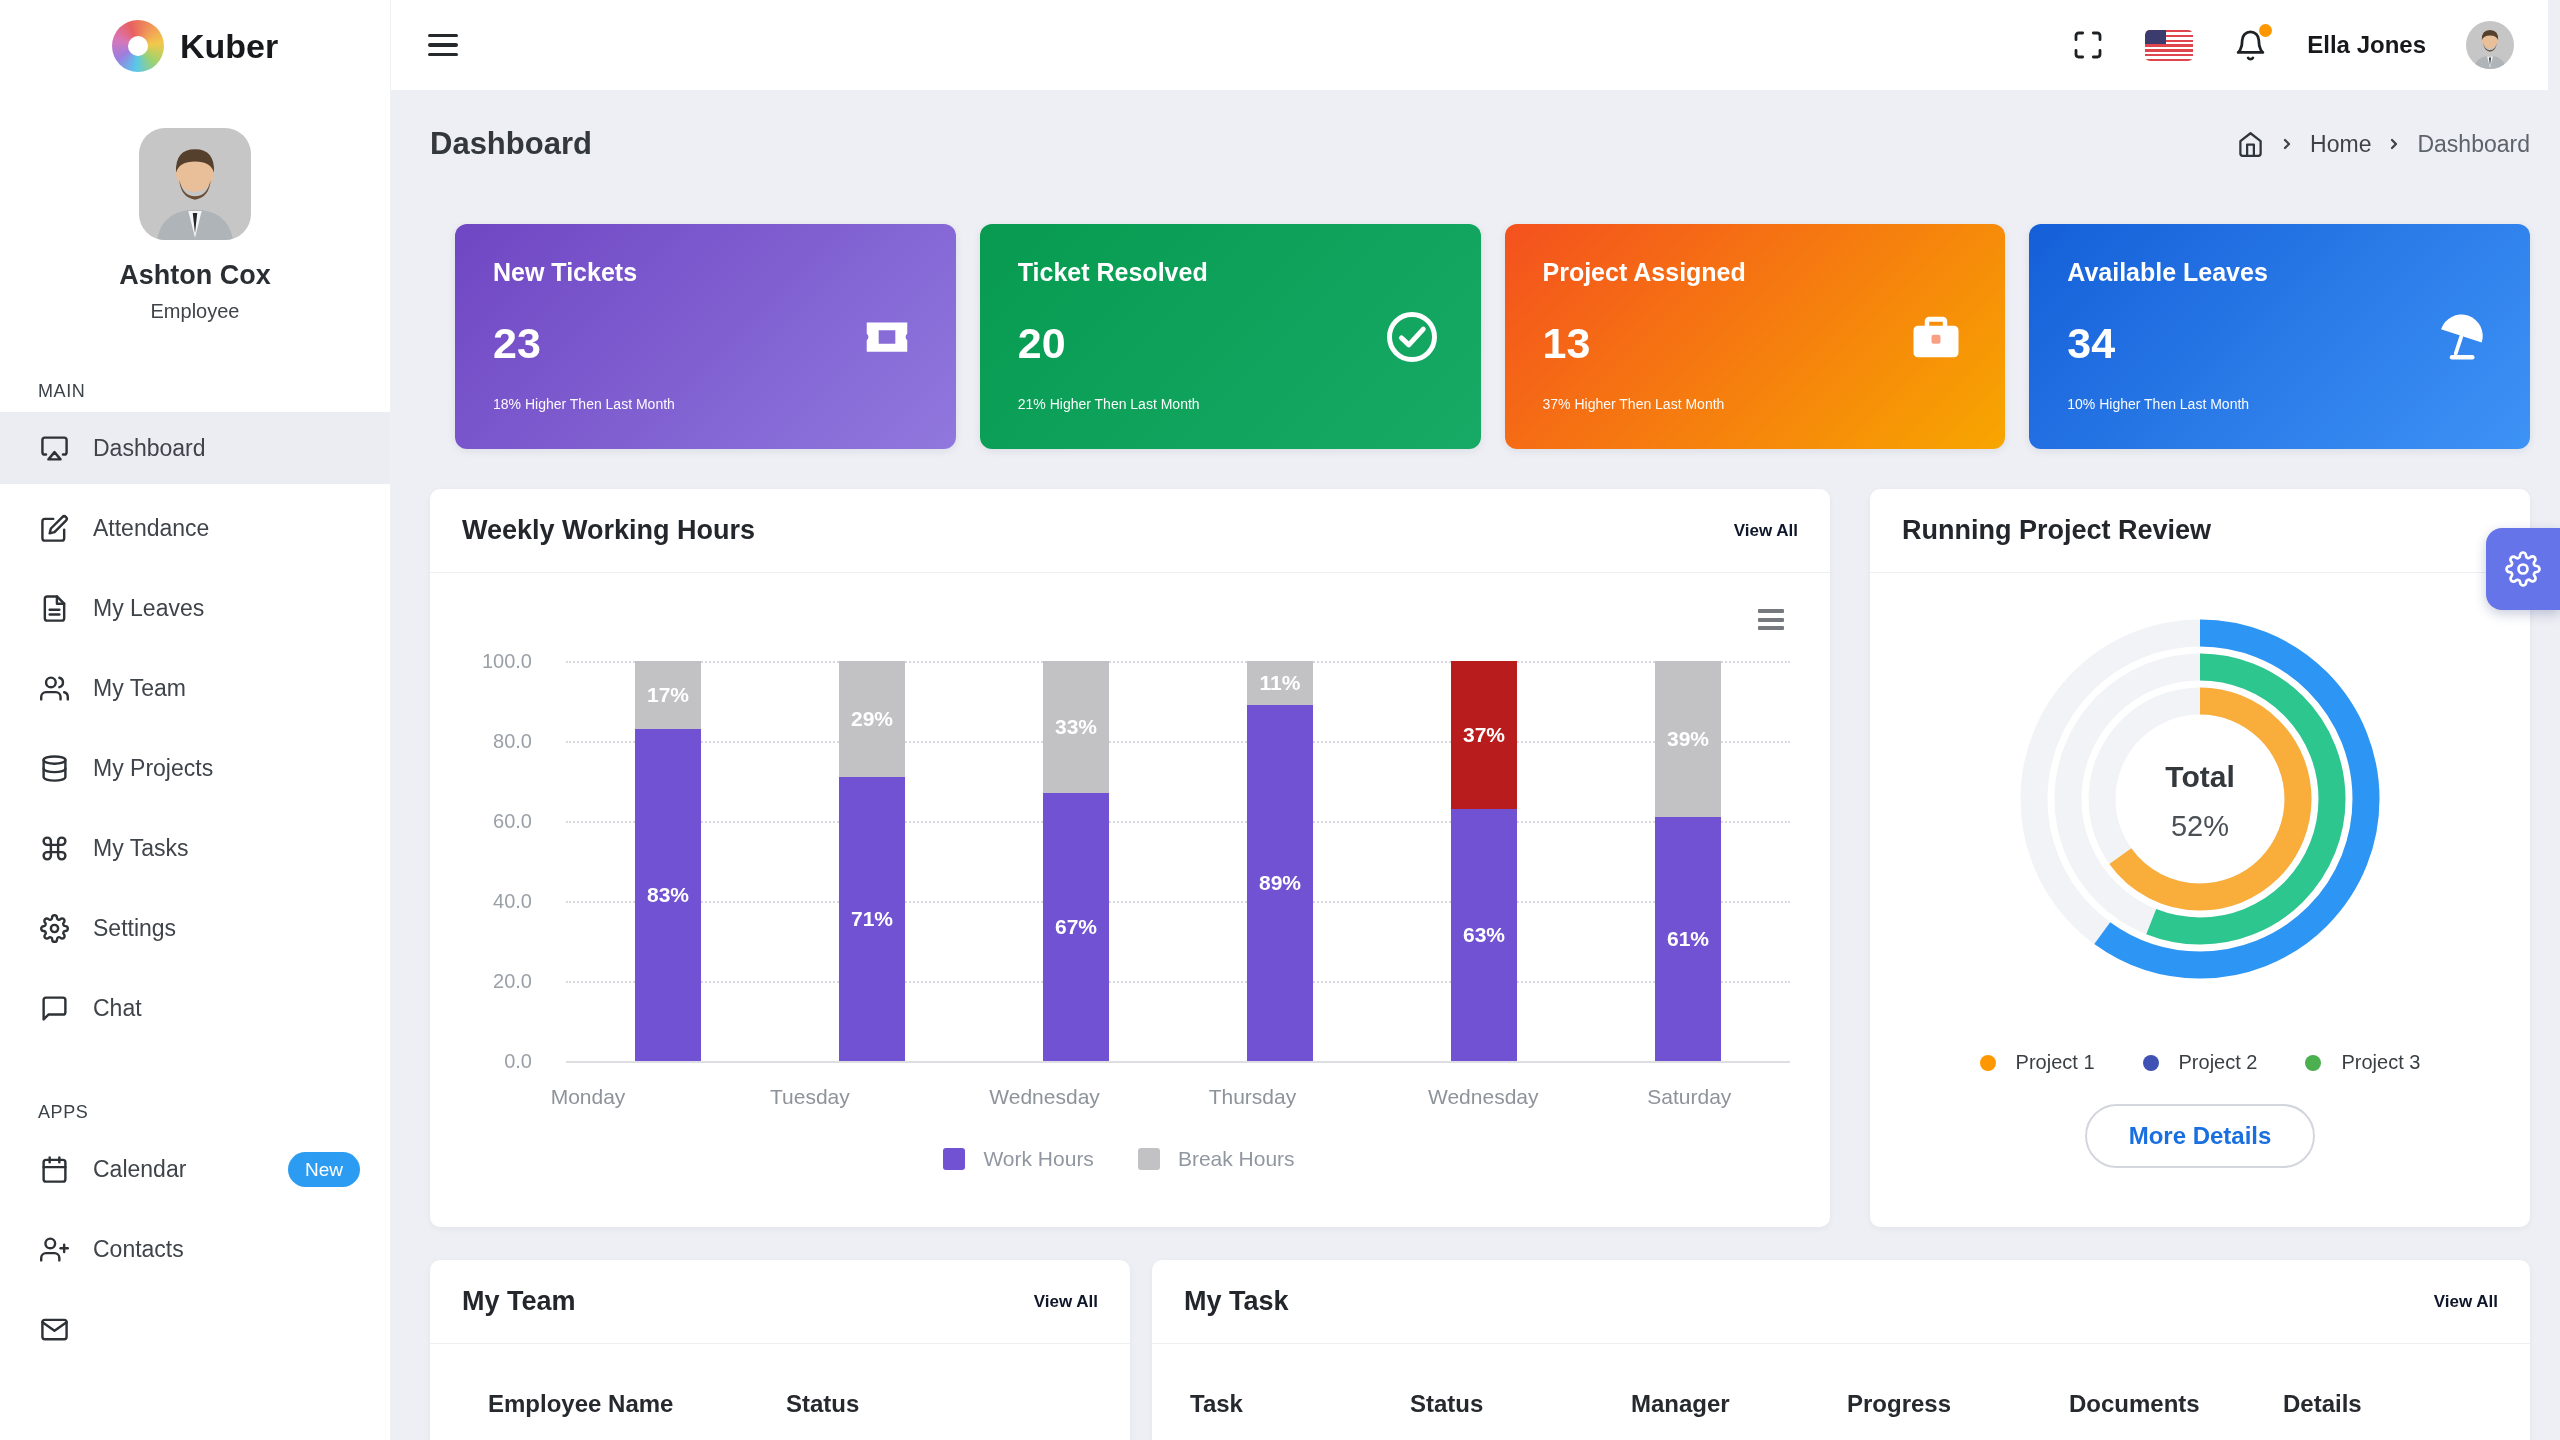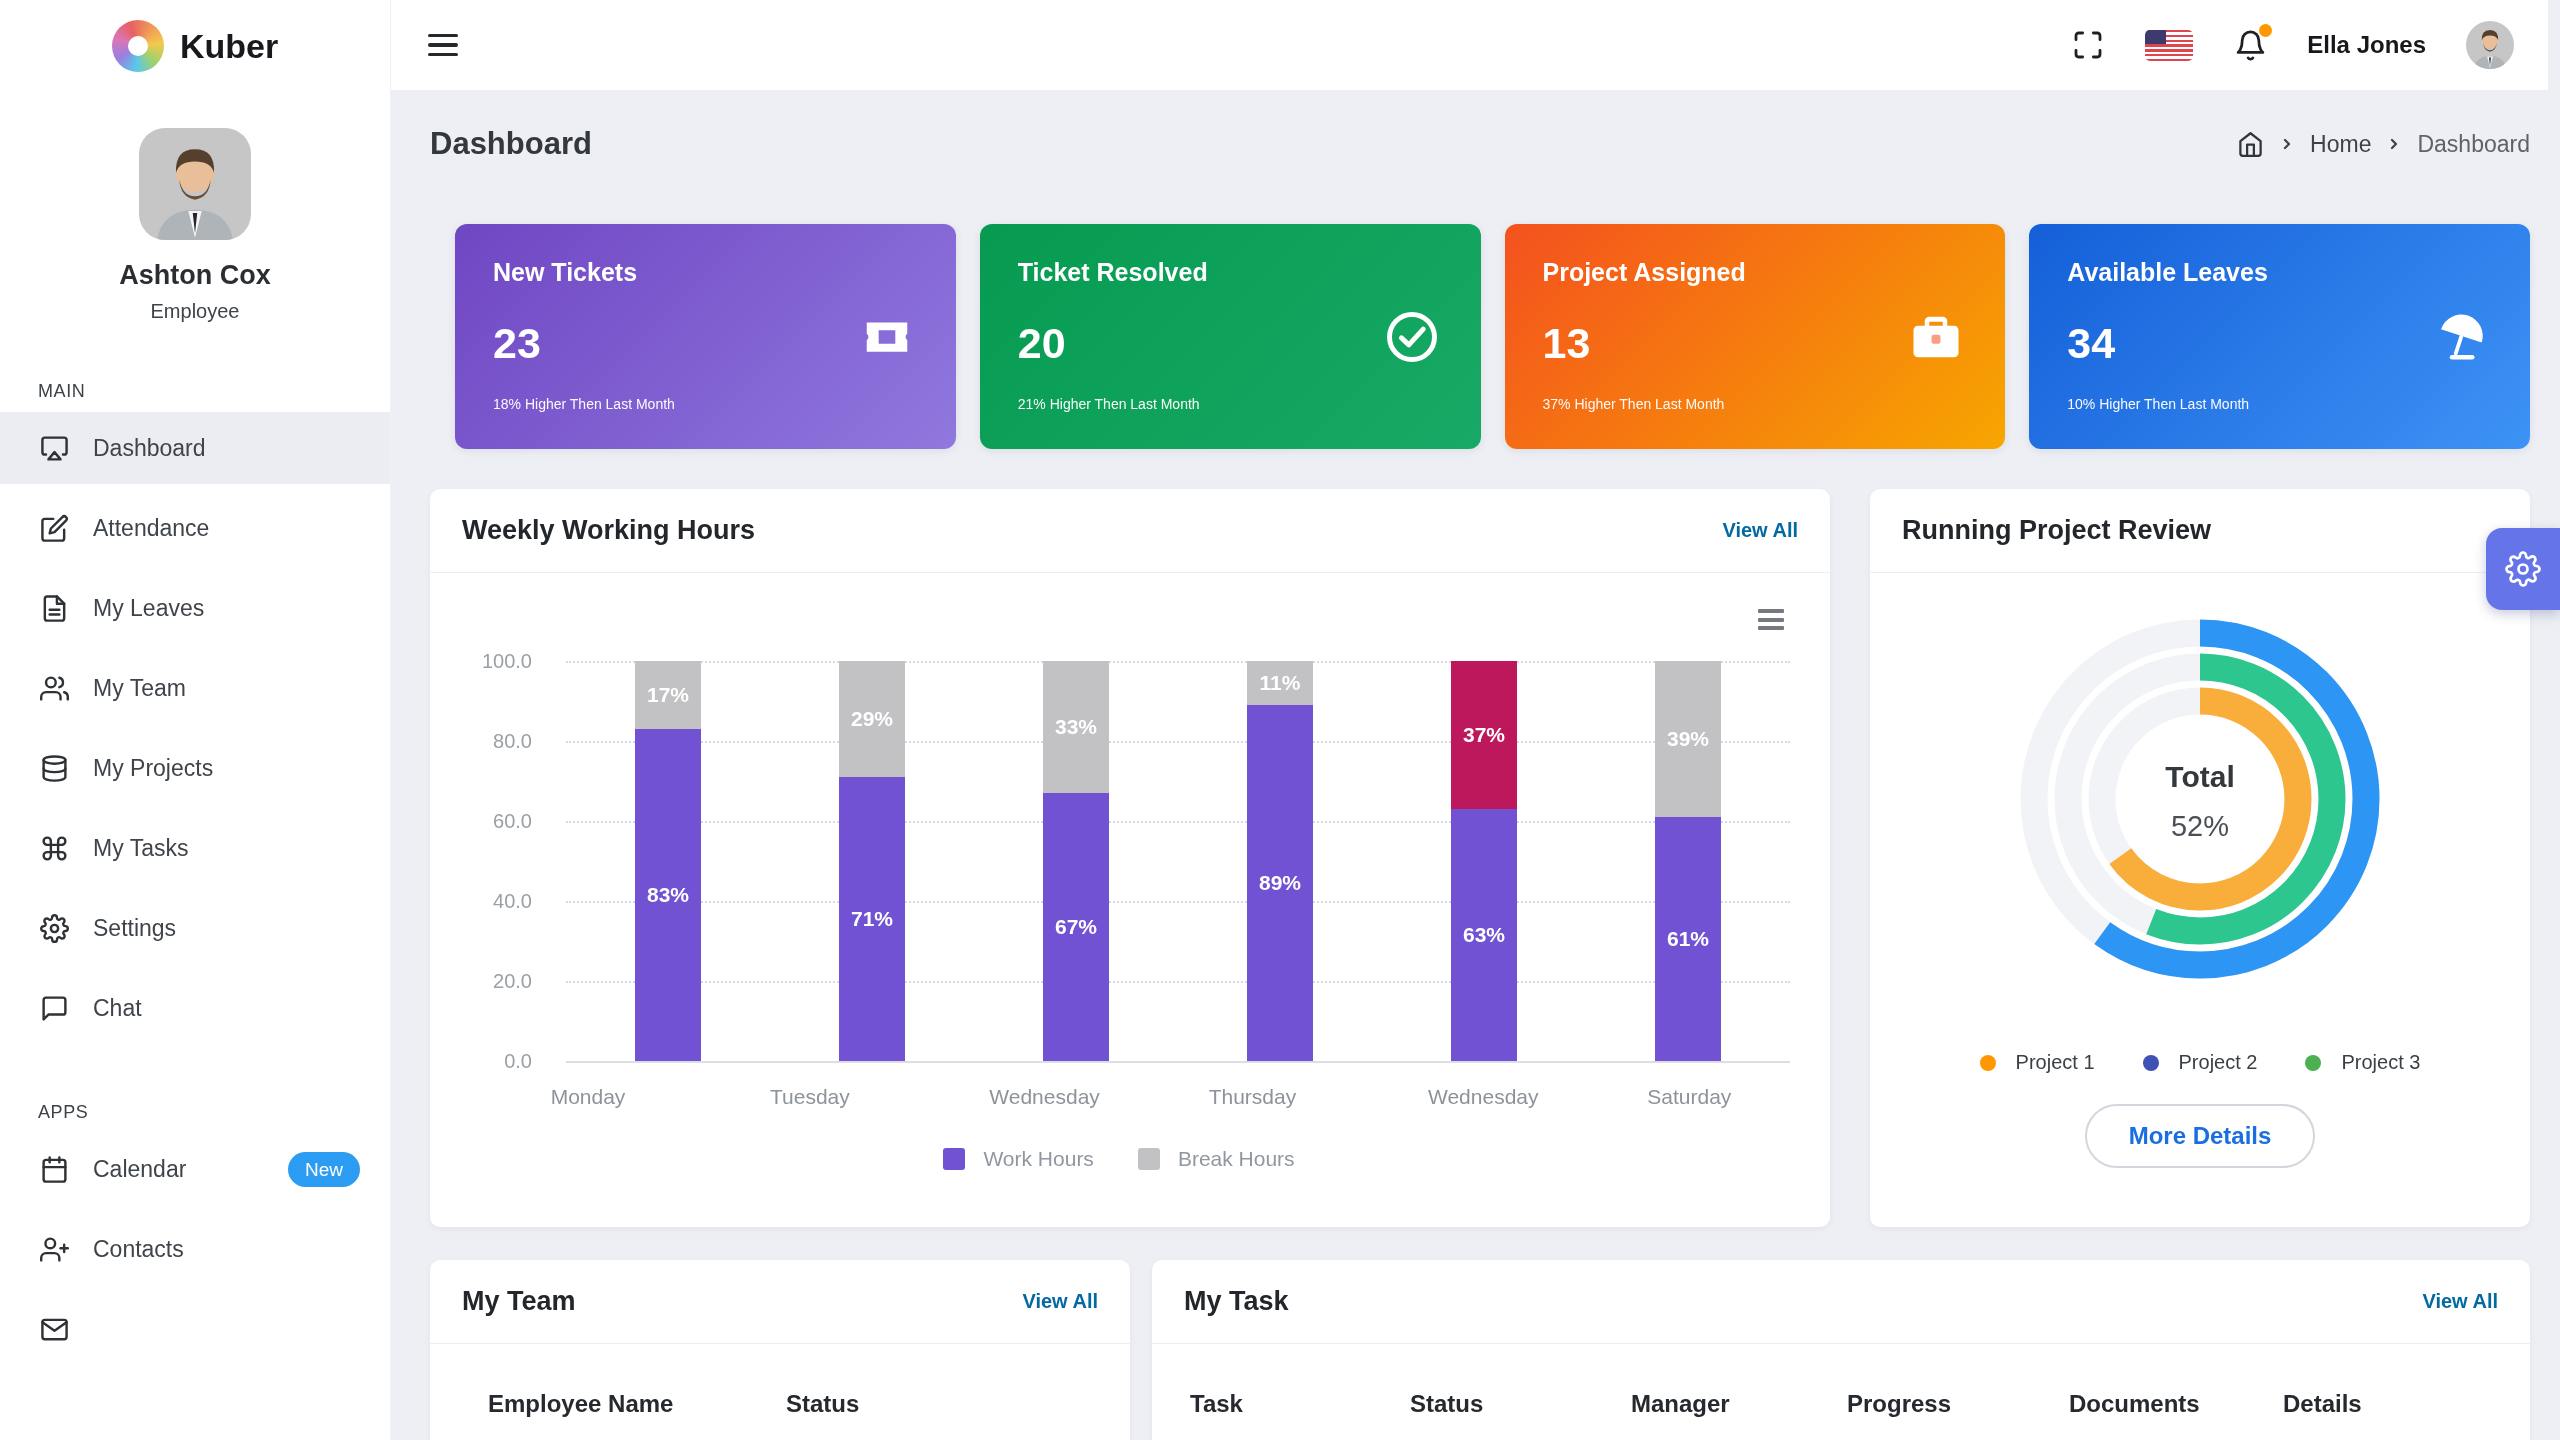--- a/index.html
+++ b/index.html
@@ -52,21 +52,21 @@
   .stat-card{flex:1;height:225px;border-radius:12px;color:#fff;position:relative;padding:34px 38px;box-sizing:border-box;box-shadow:0 2px 8px rgba(20,30,60,.08);}
   .stat-title{font-size:25px;font-weight:600;}
   .stat-value{font-size:43px;font-weight:700;margin-top:32px;}
   .stat-sub{font-size:14px;margin-top:28px;font-weight:400;opacity:.97;}
   .stat-icon{position:absolute;right:42px;top:50%;transform:translateY(-50%);width:54px;height:54px;color:#fff;}
 
   
   .panel{background:#fff;border-radius:10px;box-shadow:0 2px 6px rgba(15,34,58,.05);}
   .panel-head{display:flex;align-items:center;justify-content:space-between;padding:26px 32px;border-bottom:1px solid #eceef1;}
   .panel-title{font-size:27px;font-weight:600;color:#23272c;}
-  .view-all{font-size:20px;font-weight:600;color:#0369a1;cursor:pointer;}
+  .view-all{font-size:17px;font-weight:600;color:#0f172a;cursor:pointer;}
 
   .mid-row{display:flex;gap:40px;margin-bottom:33px;height:738px;}
   .wwh-card{flex:1;position:relative;box-sizing:border-box;}
   .rpr-card{width:660px;box-sizing:border-box;position:relative;}
 
   
   .chart-menu{position:absolute;top:116px;right:42px;display:flex;flex-direction:column;gap:4.5px;cursor:pointer;padding:4px;}
   .chart-menu span{display:block;width:26px;height:4px;background:#76797e;border-radius:1px;}
   .chart-area{margin:88px 40px 0 44px;position:relative;}
   .plot{margin-left:92px;height:400px;position:relative;}
@@ -366,21 +366,21 @@
                 </div>
               <div class="bar-col">
                   <div class="seg break" style="height: 33%; background: rgb(194, 193, 196);">33%</div>
                   <div class="seg work" style="height: 67%; background: rgb(113, 82, 211);">67%</div>
                 </div>
               <div class="bar-col">
                   <div class="seg break" style="height: 11%; background: rgb(194, 193, 196);">11%</div>
                   <div class="seg work" style="height: 89%; background: rgb(113, 82, 211);">89%</div>
                 </div>
               <div class="bar-col">
-                  <div class="seg break" style="height: 37%; background: #be185d;">37%</div>
+                  <div class="seg break" style="height: 37%; background: #b91c1c;">37%</div>
                   <div class="seg work" style="height: 63%; background: rgb(113, 82, 211);">63%</div>
                 </div>
               <div class="bar-col">
                   <div class="seg break" style="height: 39%; background: rgb(194, 193, 196);">39%</div>
                   <div class="seg work" style="height: 61%; background: rgb(113, 82, 211);">61%</div>
                 </div>
             </div>
           </div>
           <div class="xlabels">
             <span class="xlabel">Monday</span>

